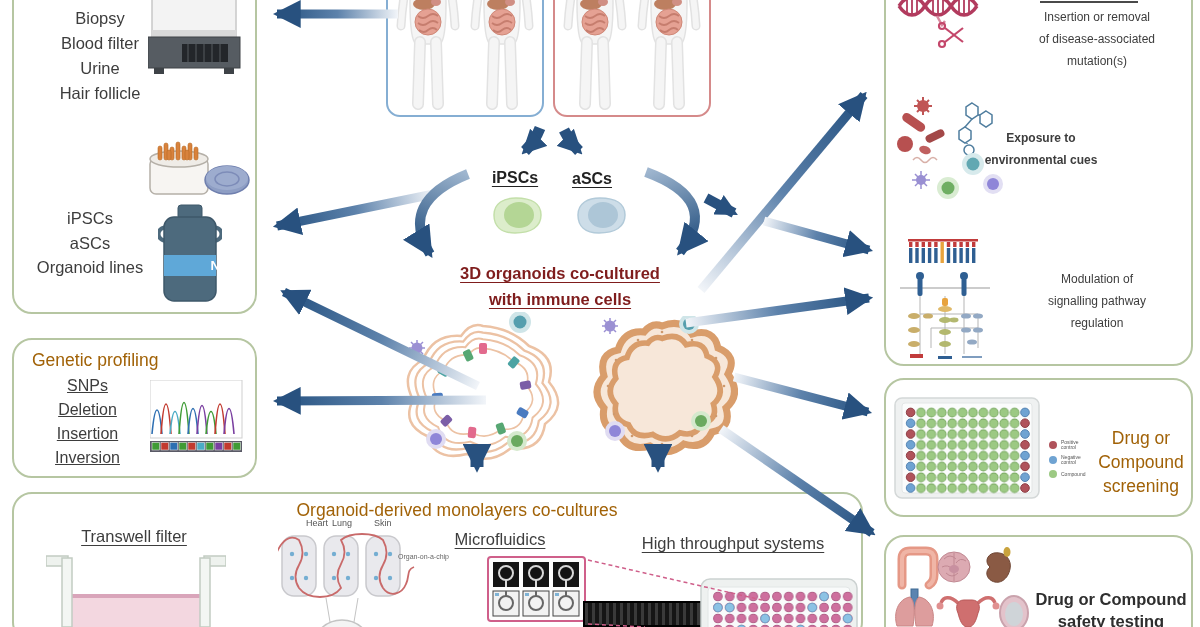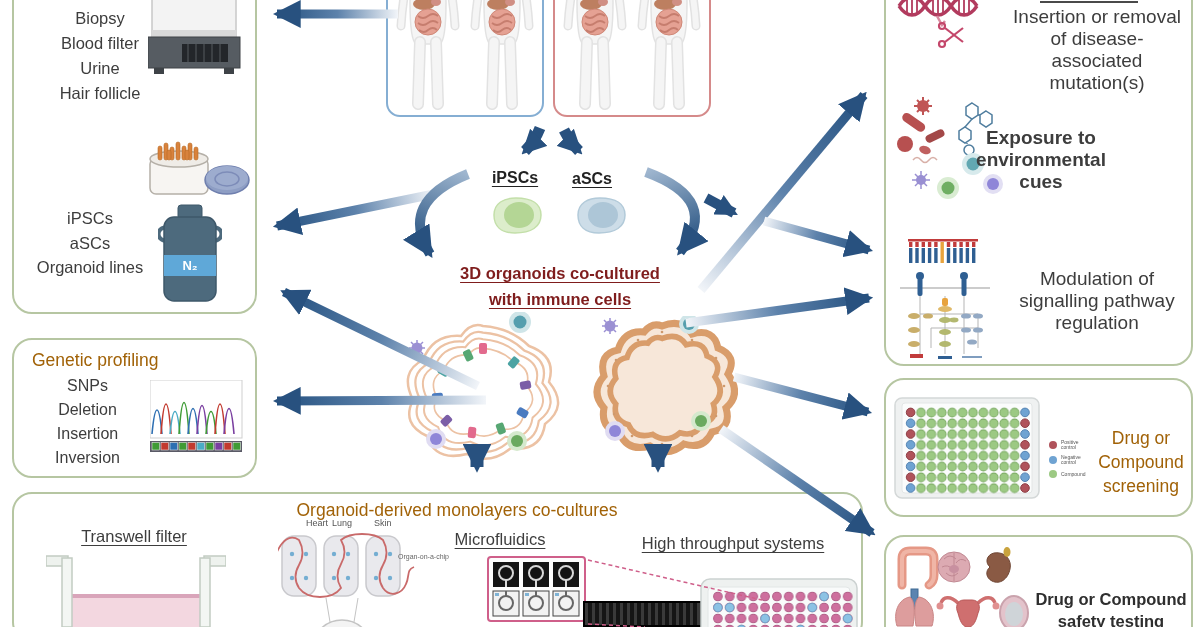--- a/index.html
+++ b/index.html
@@ -1,24 +1,24 @@
 <!DOCTYPE html>
 <html><head>
 <meta charset="utf-8">
 <style>
   html,body{margin:0;padding:0;background:#fff;}
   #canvas{position:relative;width:1200px;height:627px;background:#fff;overflow:hidden;
           font-family:"Liberation Sans",sans-serif;color:#3d3d3d;}
   .abs{position:absolute;}
   .box{border:2px solid #b6c6a2;border-radius:20px;background:#fff;box-sizing:border-box;}
   .ctr{text-align:center;}
-  .b{font-weight:bold;color:#2e2e2e;}
+  .b{font-weight:bold;color:#2e2e2e;padding-left:28px;}
   .ul{text-decoration:underline;text-underline-offset:3px;}
   .lbl{font-size:16.5px;line-height:25px;}
-  .lbl2{font-size:19px;line-height:22px;}
+  .lbl2{font-size:12px;line-height:22px;}
   .head{font-size:17.5px;line-height:24px;font-weight:normal;color:#a16207;}
   .tiny{font-size:9px;color:#555;}
   .micro{font-size:7px;color:#666;}
   .legend-row{display:flex;align-items:center;margin-bottom:5px;}
   .legend-dot{width:8px;height:8px;border-radius:50%;margin-right:4px;flex:0 0 auto;}
   .legend-txt{font-size:5px;line-height:5px;color:#555;}
   .photo{background:repeating-linear-gradient(90deg,#3a3a3a 0 3px,#151515 3px 7px),#1b1b1b;
          border:2px solid #000;box-sizing:border-box;}
 </style>
 </head>
@@ -86,21 +86,21 @@
   <svg class="abs" style="left:158px;top:203px;" width="64" height="100" viewBox="0 0 64 100">
     <rect x="20" y="2" width="24" height="14" rx="3" fill="#4d6a7d" stroke="#3e586a"></rect>
     <path d="M8,24 C-2,26 -2,36 8,38" fill="none" stroke="#4d6a7d" stroke-width="4"></path>
     <path d="M56,24 C66,26 66,36 56,38" fill="none" stroke="#4d6a7d" stroke-width="4"></path>
     <rect x="6" y="14" width="52" height="84" rx="10" fill="#4d6a7d" stroke="#3e586a" stroke-width="1.5"></rect>
     <rect x="6" y="52" width="52" height="21" fill="#5fa8d8"></rect>
   </svg>
   <div class="abs ctr b" style="left:164px;top:258px;width:52px;font-size:13px;color:#fff;">N₂</div>
 
   <div class="abs head" style="left:32px;top:348px;">Genetic profiling</div>
-  <div class="abs ctr" style="left:30px;top:374px;width:115px;font-size:16px;line-height:24px;">
+  <div class="abs ctr" style="left:30px;top:374px;width:115px;font-size:16px;line-height:24px;text-decoration:underline;">
     <div>SNPs</div>
     <div>Deletion</div>
     <div>Insertion</div>
     <div>Inversion</div>
   </div>
   <svg class="abs" style="left:150px;top:380px;" width="96" height="76" viewBox="0 0 96 76">
     <rect x="0" y="0" width="92" height="58" fill="#fff" stroke="#cfcfcf"></rect>
     <g fill="none" stroke-width="1.6">
       <path d="M2,54 C5,22 9,22 12,54" stroke="#2e6fb2"></path>
       <path d="M11,54 C14,14 18,14 21,54" stroke="#c23a2f"></path>

